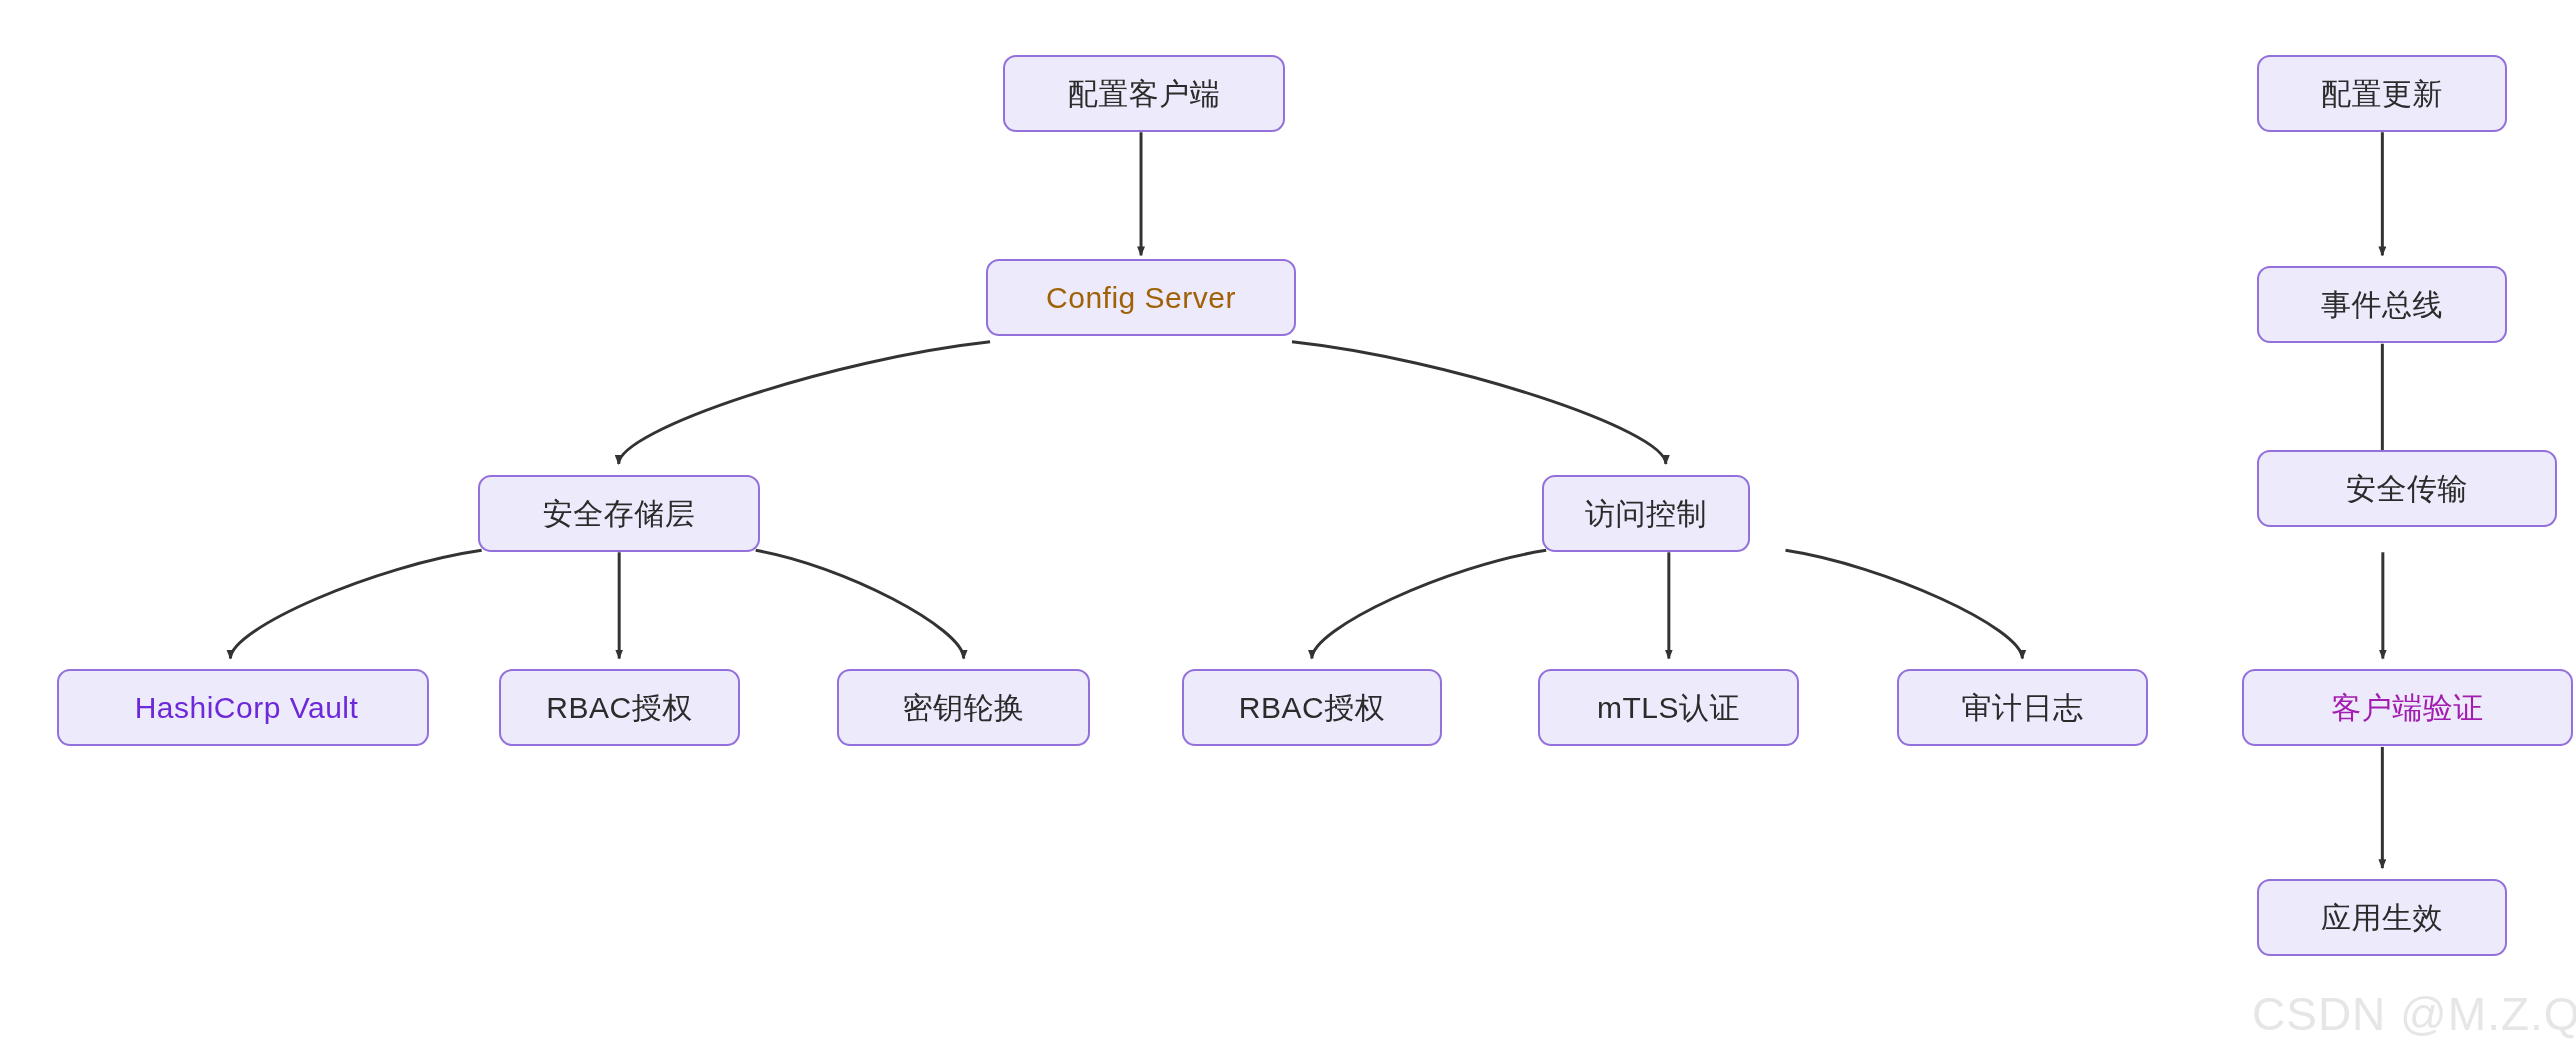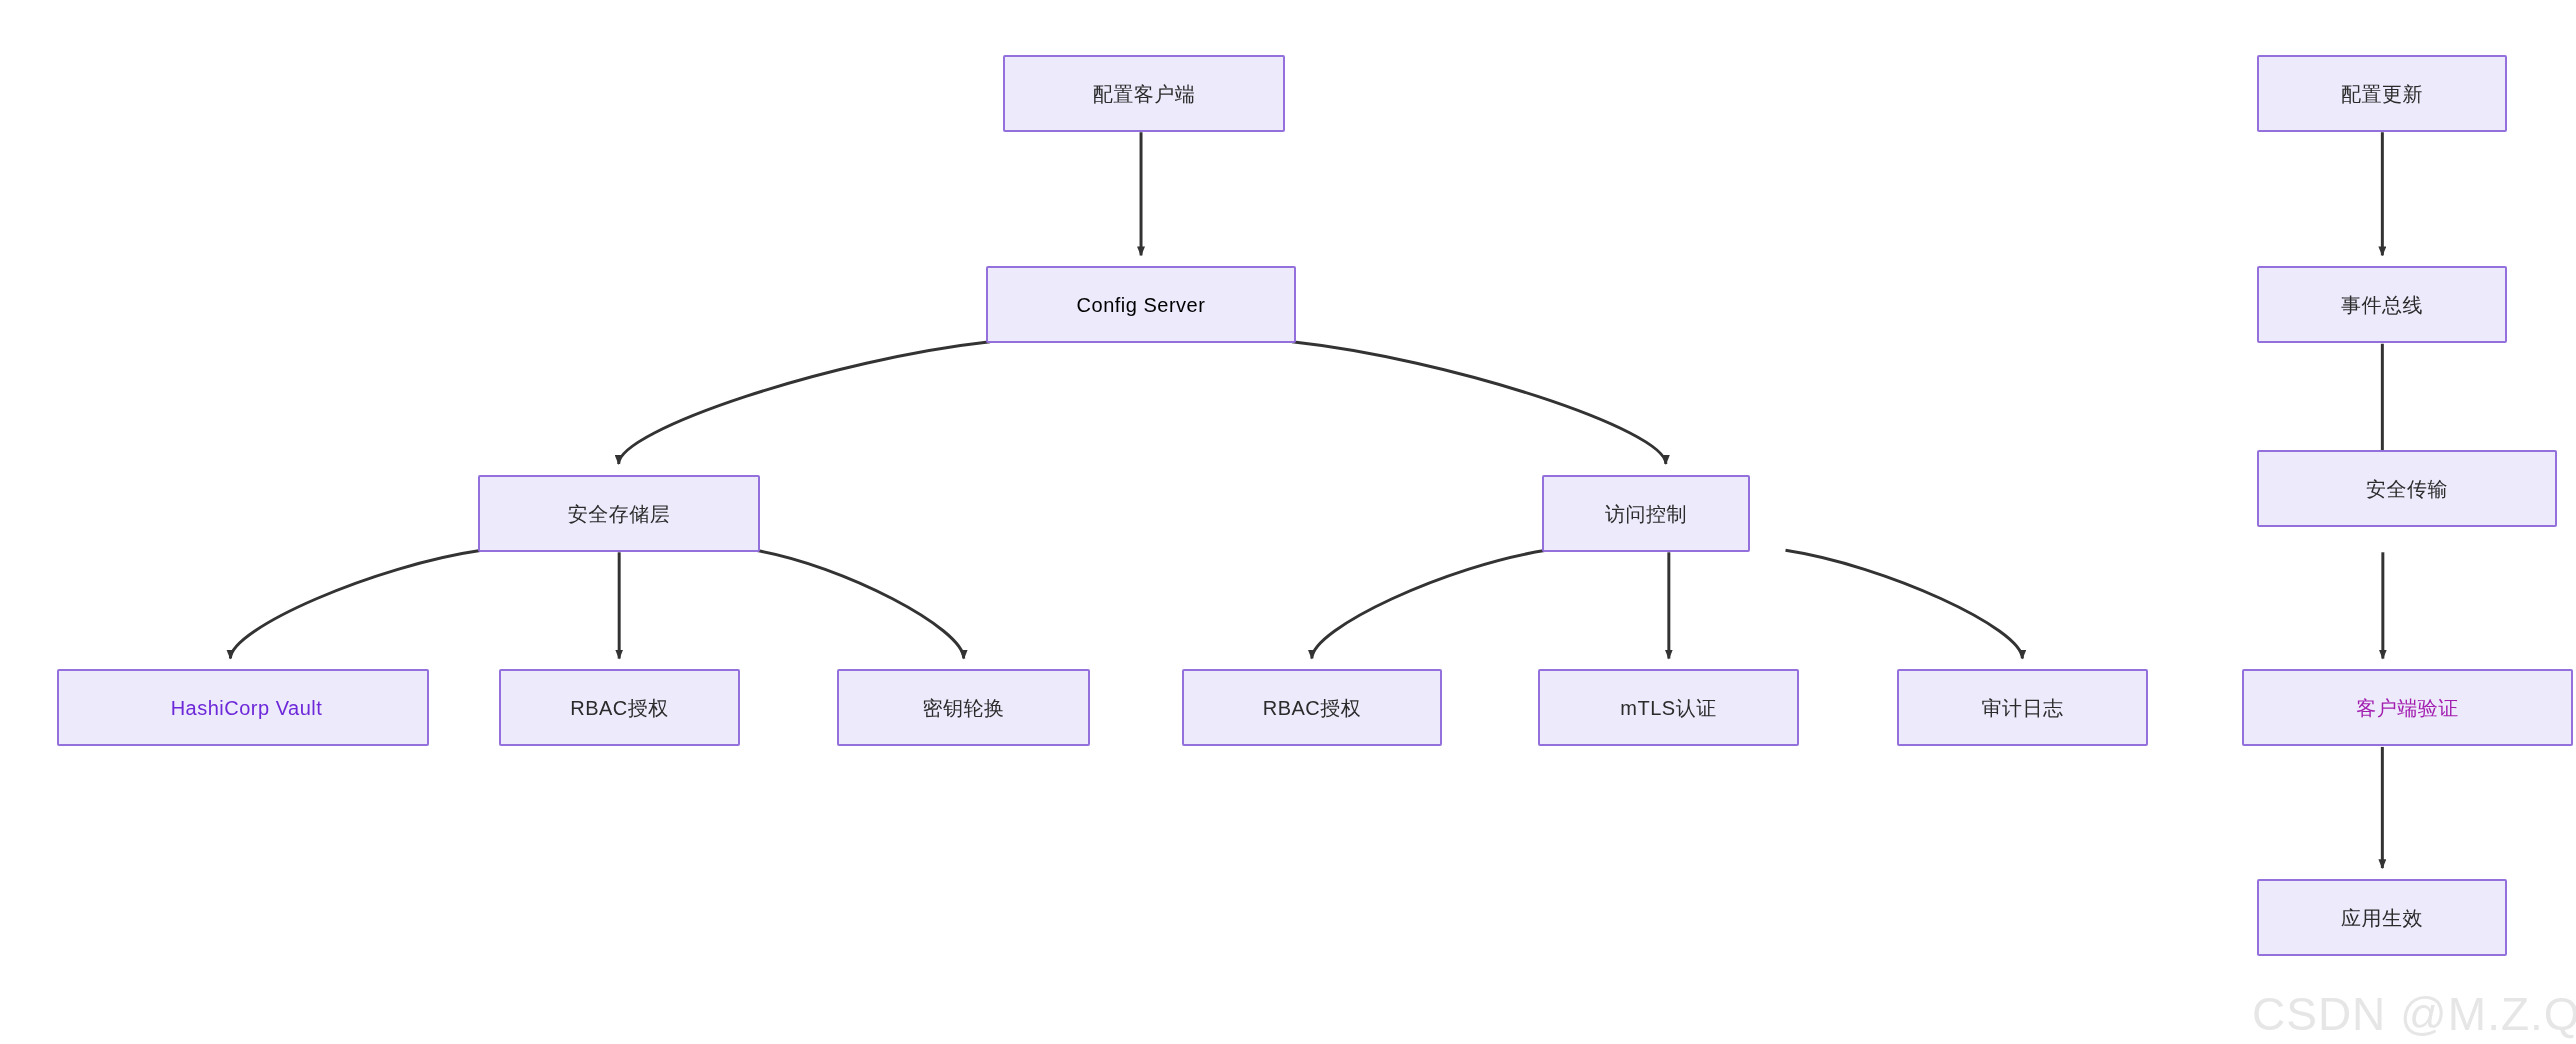--- a/index.html
+++ b/index.html
@@ -24,26 +24,26 @@
     top: 0;
     width: 2576px;
     height: 1045px;
     pointer-events: none;
   }
   .node {
     position: absolute;
     box-sizing: border-box;
     background: #ECEAFB;
     border: 2px solid #9370DB;
-    border-radius: 2px;
+    border-radius: 13px;
     display: flex;
     align-items: center;
     justify-content: center;
     color: #2b2b2b;
-    font-size: 20px;
+    font-size: 30px;
     line-height: 1;
     letter-spacing: 0.5px;
     white-space: nowrap;
   }
   .node-label {
     display: block;
     padding: 0 6px;
   }
   .watermark {
     position: absolute;
@@ -79,21 +79,21 @@
         <path d="M2399,346 L2399,467" marker-end="url(#arrowhead)" stroke="#333333"></path>
         <path d="M2399.5,556 L2399.5,663" marker-end="url(#arrowhead)" stroke="#333333"></path>
         <path d="M2399,752 L2399,874" marker-end="url(#arrowhead)" stroke="#333333"></path>
       </g>
   </svg>
 
   <div id="node-layer">
       <div class="node" style="left: 1003px; top: 55px; width: 282px; height: 77px; background: rgb(236, 234, 251); border-color: rgb(147, 112, 219); color: rgb(43, 43, 43);">
         <span class="node-label">配置客户端</span>
       </div>
-      <div class="node" style="left: 986px; top: 266px; width: 310px; height: 77px; background: rgb(236, 234, 251); border-color: rgb(147, 112, 219); color: #000000; justify-content: center;">
+      <div class="node" style="left: 986px; top: 259px; width: 310px; height: 77px; background: rgb(236, 234, 251); border-color: rgb(147, 112, 219); color: #a16207; justify-content: center;">
         <span class="node-label">Config Server</span>
       </div>
       <div class="node" style="left: 478px; top: 475px; width: 282px; height: 77px; background: rgb(236, 234, 251); border-color: rgb(147, 112, 219); color: rgb(43, 43, 43);">
         <span class="node-label">安全存储层</span>
       </div>
       <div class="node" style="left: 1542px; top: 475px; width: 208px; height: 77px; background: rgb(236, 234, 251); border-color: rgb(147, 112, 219); color: rgb(43, 43, 43);">
         <span class="node-label">访问控制</span>
       </div>
       <div class="node" style="left: 57px; top: 669px; width: 372px; height: 77px; background: rgb(236, 234, 251); border-color: rgb(147, 112, 219); color: #6d28d9; padding-left: 7px;">
         <span class="node-label">HashiCorp Vault</span>

